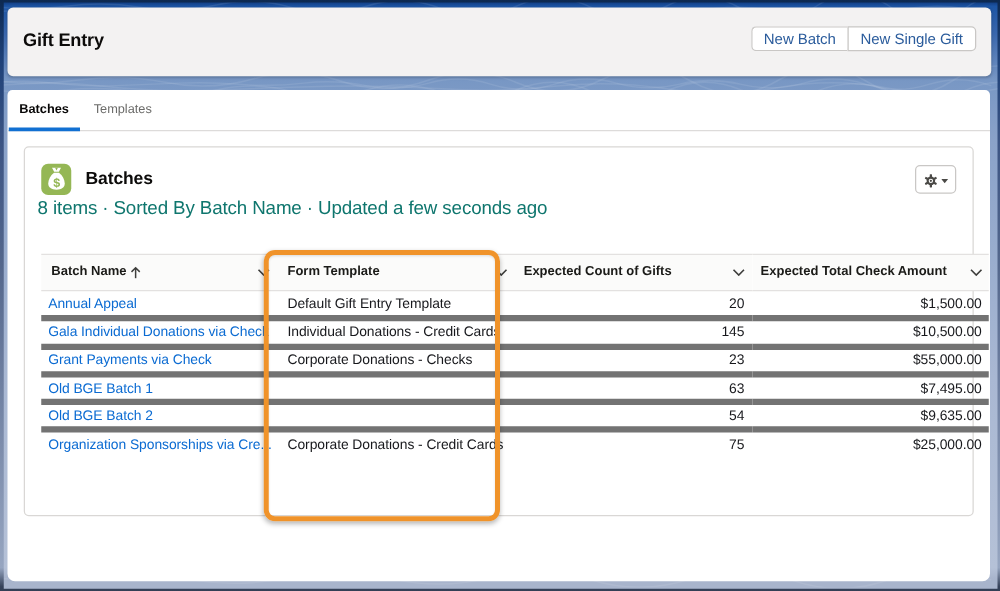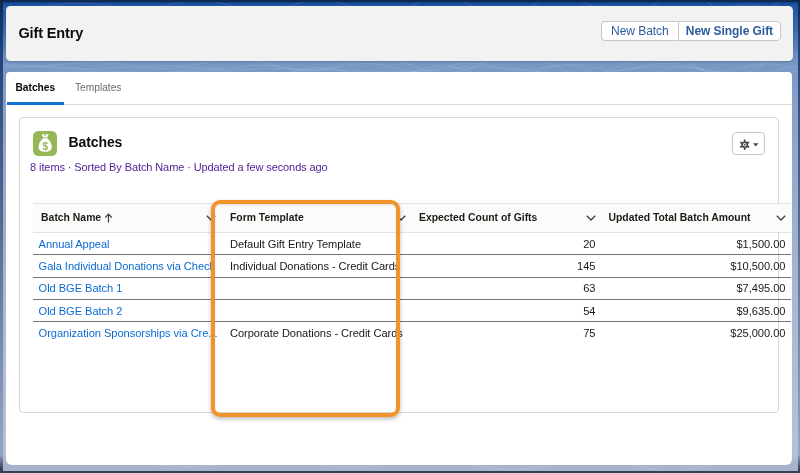--- a/index.html
+++ b/index.html
@@ -12,45 +12,45 @@
   .pattern { position:absolute; inset:0; opacity:0.55; }
 
   
   .pagehead { position:absolute; left:6.3px; top:5.5px; width:787.2px; height:55px;
     background:#f3f2f2; border-radius:4.5px; box-shadow:0 1px 2px rgba(0,0,0,.18); }
   .pagehead h1 { position:absolute; left:12.2px; top:20.5px; font-size:14.5px; font-weight:700; color:#0c0b0a; line-height:14px; letter-spacing:-0.15px; }
   .btns { position:absolute; right:12.2px; top:15px; height:20.8px; display:flex; }
   .btn { height:20.8px; line-height:19px; background:#fff; border:1px solid #c9c7c5; color:#2b5c9c;
     font-size:12px; letter-spacing:-0.05px; text-align:center; }
   .btn.first { width:76.3px; border-radius:4px 0 0 4px; border-right-width:0; }
-  .btn.last { width:103.8px; border-radius:0 4px 4px 0;font-weight:bold; }
+  .btn.last { width:103.8px; border-radius:0 4px 4px 0; }
 
   
   .panel { position:absolute; left:6.3px; top:71.5px; width:786.2px; height:393px;
     background:#fff; border-radius:4px 4px 6px 6px; }
   .tabs { position:absolute; left:0; right:0; top:0; height:33px; border-bottom:1px solid #dddbda; }
   .tab { position:absolute; top:0; height:33px; line-height:31px; font-size:10.2px; text-align:center; }
   .tab.active { left:0.5px; width:57px; font-weight:700; color:#080707; border-bottom:3px solid #1170d2; }
   .tab.idle { left:59.9px; width:64px; color:#6b6b69; }
 
   
   .card { position:absolute; left:12.3px; top:45.5px; width:760.8px; height:295.5px;
     background:#fff; border:1px solid #d9d7d5; border-radius:4px; }
   .cicon { position:absolute; left:13.2px; top:13.2px; width:24.4px; height:24.4px; border-radius:5.5px; background:#95b755; }
   .ctitle { position:absolute; left:48.9px; top:17.2px; font-size:14px; font-weight:700; color:#0c0b0a; line-height:14px; letter-spacing:-0.1px; }
-  .csub { position:absolute; left:10.5px; top:42px; font-size:11px; color:#4c1d95; line-height:14px; letter-spacing:-0.1px; }
+  .csub { position:absolute; left:10.5px; top:42px; font-size:15px; color:#0f766e; line-height:14px; letter-spacing:-0.1px; }
   .gearbtn { position:absolute; right:13px; top:14px; width:33px; height:23px; background:#fff;
     border:1px solid #c9c7c5; border-radius:4px; }
 
   table { position:absolute; left:13px; top:84.5px; width:758.8px; border-collapse:collapse; table-layout:fixed; }
   th, td { font-size:11.1px; letter-spacing:-0.05px; overflow:hidden; white-space:nowrap; padding:0; }
   thead tr { height:29.5px; background:#fbfbfa; }
   thead th { border-top:1px solid #e3e1e0; border-bottom:1px solid #e3e1e0; font-weight:700; font-size:10.4px; letter-spacing:0; color:#1b1b18; text-align:left; }
   tbody tr { height:22.3px; }
-  tbody td { border-bottom:1px solid #737373; color:#17181c; }
+  tbody td { border-bottom:5px solid #737373; color:#17181c; }
   tbody tr:last-child td { border-bottom:none; }
   .c1 { padding-left:6px; }
   th.c1 { padding-left:8.5px; }
   .c2 { padding-left:6px; }
   th.c3 { padding-left:6.5px; } td.c3 { text-align:right; padding-right:7px; }
   th.c4 { padding-left:6px; } td.c4 { text-align:right; padding-right:6px; }
   a.lk { color:#0b6bd2; text-decoration:none; }
   .hflex { display:flex; align-items:center; }
   .hflex .lbl { flex:0 1 auto; }
   .hflex .sp { flex:1 1 auto; }
@@ -152,41 +152,47 @@
                 <div class="hflex">
                   <span class="lbl">Expected Count of Gifts</span>
                   <span class="sp"></span>
               <svg class="chev" style="margin-right:6.5px;" width="10" height="6" viewBox="0 0 10 6">
                     <path d="M0.8 0.8 L5 5 L9.2 0.8" stroke="#3e3e3c" stroke-width="1.3" fill="none"></path>
                   </svg>
                 </div>
               </th>
             <th class="c4">
                 <div class="hflex">
-                  <span class="lbl">Updated Total Batch Amount</span>
+                  <span class="lbl">Expected Total Check Amount</span>
                   <span class="sp"></span>
               <svg class="chev" style="margin-right:5.5px;" width="10" height="6" viewBox="0 0 10 6">
                     <path d="M0.8 0.8 L5 5 L9.2 0.8" stroke="#3e3e3c" stroke-width="1.3" fill="none"></path>
                   </svg>
                 </div>
               </th>
           </tr>
         </thead>
         <tbody>
           <tr>
               <td class="c1"><a class="lk">Annual Appeal</a></td>
               <td class="c2">Default Gift Entry Template</td>
               <td class="c3">20</td>
               <td class="c4">$1,500.00</td>
             </tr>
           <tr>
               <td class="c1"><a class="lk">Gala Individual Donations via Check</a></td>
               <td class="c2">Individual Donations - Credit Cards</td>
               <td class="c3">145</td>
               <td class="c4">$10,500.00</td>
+            </tr>
+          <tr>
+              <td class="c1"><a class="lk">Grant Payments via Check</a></td>
+              <td class="c2">Corporate Donations - Checks</td>
+              <td class="c3">23</td>
+              <td class="c4">$55,000.00</td>
             </tr>
           <tr>
               <td class="c1"><a class="lk">Old BGE Batch 1</a></td>
               <td class="c2"></td>
               <td class="c3">63</td>
               <td class="c4">$7,495.00</td>
             </tr>
           <tr>
               <td class="c1"><a class="lk">Old BGE Batch 2</a></td>
               <td class="c2"></td>

